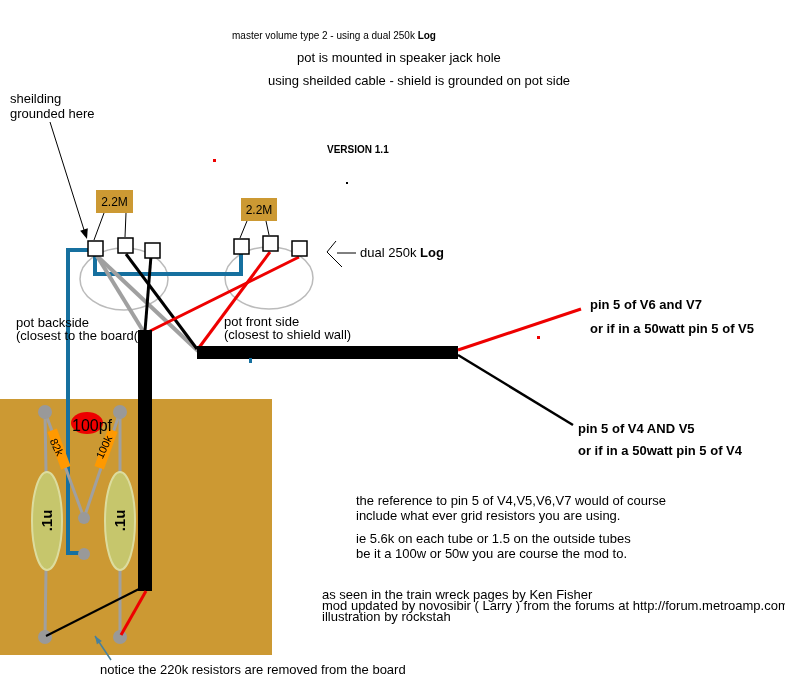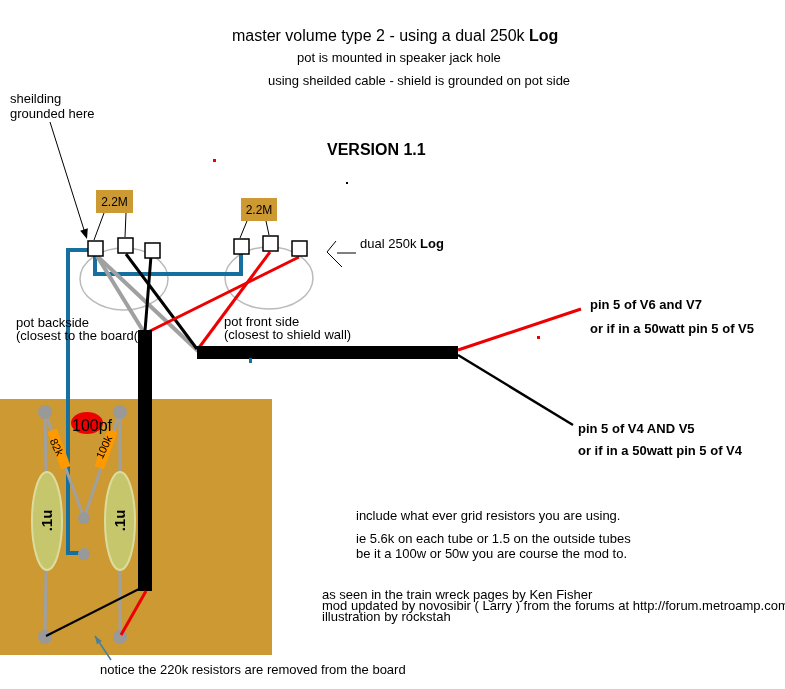--- a/index.html
+++ b/index.html
@@ -2,21 +2,21 @@
 <html><head>
 <meta charset="utf-8">
 <style>
   html,body{margin:0;padding:0;background:#ffffff;}
   .canvas{
     position:relative;width:785px;height:689px;background:#ffffff;overflow:hidden;
     font-family:"Liberation Sans", sans-serif;color:#000;
   }
   .canvas svg{position:absolute;left:0;top:0;}
   .t{position:absolute;font-size:13px;line-height:15px;white-space:nowrap;}
-  .t14{font-size:16px;}
+  .t14{font-size:10px;}
   .t11{font-size:13px;line-height:11px;}
   .b{font-weight:bold;}
   .goldbox{
     position:absolute;background:#cc9933;color:#000;font-size:12px;
     display:flex;align-items:center;justify-content:center;
   }
   .rot{position:absolute;font-size:11px;white-space:nowrap;transform-origin:center center;}
   .capLabel{position:absolute;font-size:15px;font-weight:bold;white-space:nowrap;transform-origin:center center;}
 </style>
 </head>
@@ -135,38 +135,39 @@
   <div class="t" style="left:10px;top:91px">
     <div>sheilding</div>
     <div>grounded here</div>
   </div>
 
   <div class="t t14 b" style="left:327px;top:142px">VERSION 1.1</div>
 
   <div class="goldbox" style="left:96px;top:190px;width:37px;height:23px">2.2M</div>
   <div class="goldbox" style="left:241px;top:198px;width:36px;height:23px">2.2M</div>
 
-  <div class="t" style="left:360px;top:236px"><span>dual 250k </span><span class="b">Log</span></div>
+  <div class="t" style="left:360px;top:245px"><span>dual 250k </span><span class="b">Log</span></div>
 
   <div class="t" style="left:16px;top:316px;line-height:13px">
     <div>pot backside</div>
     <div>(closest to the board(s)</div>
   </div>
 
   <div class="t" style="left:224px;top:315px;line-height:13px">
     <div>pot front side</div>
     <div>(closest to shield wall)</div>
   </div>
 
   <div class="t b" style="left:590px;top:297px">pin 5 of V6 and V7</div>
   <div class="t b" style="left:590px;top:321px">or if in a 50watt pin 5 of V5</div>
 
   <div class="t b" style="left:578px;top:421px">pin 5 of V4 AND V5</div>
   <div class="t b" style="left:578px;top:443px">or if in a 50watt pin 5 of V4</div>
 
+  <div class="t" style="left:356px;top:493px">the reference to pin 5 of V4,V5,V6,V7 would of course</div>
   <div class="t" style="left:356px;top:508px">include what ever grid resistors you are using.</div>
   <div class="t" style="left:356px;top:531px">ie 5.6k on each tube or 1.5 on the outside tubes</div>
   <div class="t" style="left:356px;top:546px">be it a 100w or 50w you are course the mod to.</div>
 
   <div class="t t11" style="left:322px;top:589px">
     <div>as seen in the train wreck pages by Ken Fisher</div>
     <div>mod updated by novosibir ( Larry ) from the forums at http://forum.metroamp.com</div>
     <div>illustration by rockstah</div>
   </div>
 

